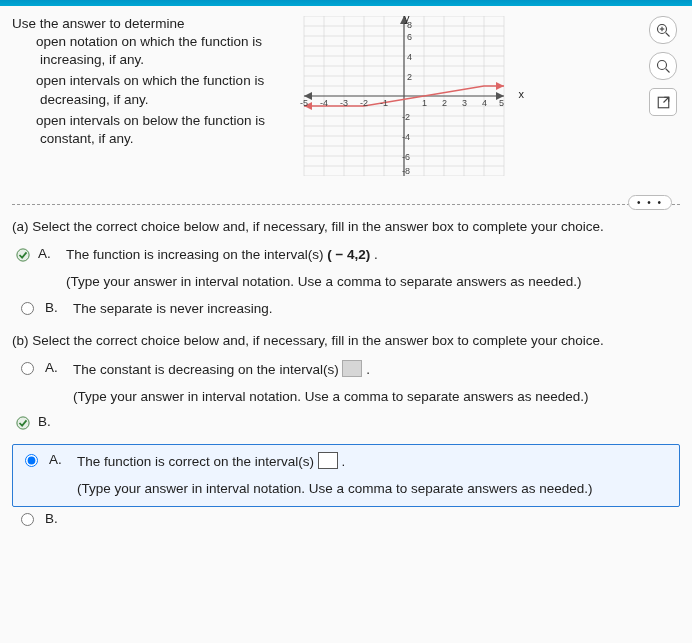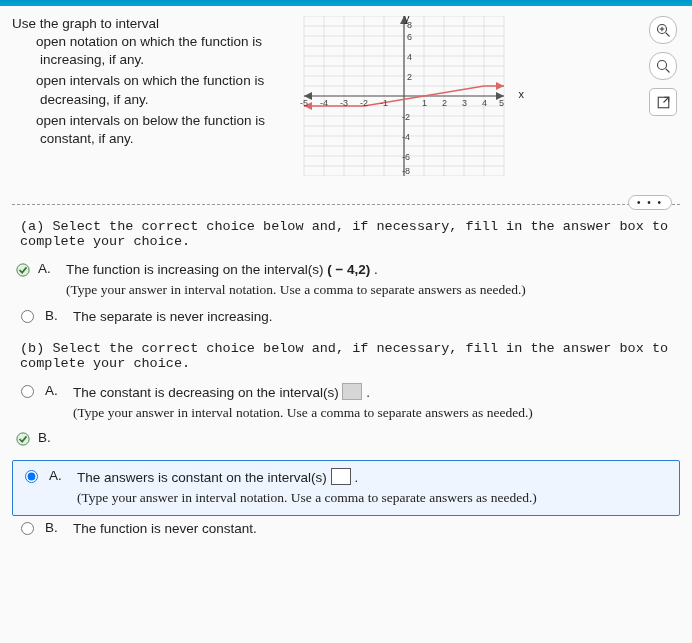--- a/index.html
+++ b/index.html
@@ -13,49 +13,49 @@
     .plabel{ display:inline-block; width:24px;}
     .graph{ width:220px; height:160px; position:relative; flex-shrink:0;}
     .toolcol{ width:34px; display:flex; flex-direction:column; align-items:center; gap:8px; margin-left:auto;}
     .tbtn{ width:26px; height:26px; border:1px solid #bbb; border-radius:13px; background:#fff; display:flex; align-items:center; justify-content:center; font-size:14px; cursor:pointer;}
     .tbtn.sq{ border-radius:5px;}
     .tbtn svg{width:15px;height:15px;stroke:#444;fill:none;stroke-width:1.5;}
     .axis-x-lbl{position:absolute;right:-10px;top:50%;margin-top:-8px;font-size:11px;}
     .axis-y-lbl{position:absolute;left:50%;top:-4px;font-size:11px;}
     .divider{border:none;border-top:1px dashed #999;margin:28px 0 14px;}
     .more{ position:absolute; right:20px; margin-top:-24px; border:1px solid #bbb; border-radius:12px; background:#fff; font-size:10px; letter-spacing:2px; padding:1px 8px; cursor:pointer;}
-    .prompt{ margin:10px 8px 8px;font-family:Liberation Mono, monospace;}
+    .prompt{ margin:10px 0 8px;}
     .opts{ margin:0 0 10px 0;}
     .opt{ display:flex; align-items:flex-start; gap:8px; padding:4px 4px;}
     .opt input[type=radio]{ margin-top:2px;}
     .opt .lab{ width:20px; flex-shrink:0;}
     .opt .txt{ flex:1; line-height:1.4;}
     .ans-fill{ font-weight:bold;}
     .ans-box{ display:inline-block; width:18px; height:15px; border:1px solid #555; background:#fff; vertical-align:text-bottom;}
     .ans-box.grey{ background:#d6d6d6; border-color:#aaa;}
-    .hint{ display:block; margin-top:1px;font-family:Liberation Serif, serif;}
+    .hint{ display:block; margin-top:8px;}
     .check{ width:14px; height:14px; flex-shrink:0; margin-top:2px;}
     .check svg{width:14px;height:14px;}
     .selbox{ border:1px solid #2a7bd6; border-radius:2px; background:#eef5ff; padding:3px;}
     .partc{ margin-top:4px;}
     
     .gridline{ stroke:#c9c9c9; stroke-width:0.5;}
     .axisline{ stroke:#555; stroke-width:1.2;}
     .tick{ font-size:9px; fill:#444; font-family:Arial;}
     .curve{ stroke:#d66; stroke-width:1.6; fill:none;}
     .arrow{ fill:#555;}
   </style>
 </head>
 <body>
 
 <div class="topbar"></div>
 <div class="page">
   <div class="stem">
     <div class="stemtxt">
-      <p class="q-intro">Use the graph to interval</p>
+      <p class="q-intro">Use the answer to determine</p>
       <ol class="sub">
         <li><span class="plabel">(a)</span><span>open notation on which the function is increasing, if any.</span></li>
         <li><span class="plabel">(b)</span><span>open intervals on which the function is decreasing, if any.</span></li>
         <li><span class="plabel">(c)</span><span>open intervals on below the function is constant, if any.</span></li>
       </ol>
     </div>
 
     <div class="graph">
       <svg viewBox="0 0 220 160" width="220" height="160">
 
@@ -188,25 +188,24 @@
       <span class="lab">B.</span>
     </div>
   </div>
 
   <div class="opts">
     <div class="selbox">
       <div class="opt">
         <input type="radio" checked="" style="">
         <span class="lab">A.</span>
         <span class="txt">
-          <span>The answers is constant on the interval(s) </span><span class="ans-box"></span><span> .</span>
+          <span>The function is correct on the interval(s) </span><span class="ans-box"></span><span> .</span>
           <span class="hint">(Type your answer in interval notation. Use a comma to separate answers as needed.)</span>
         </span>
       </div>
     </div>
     <div class="opt">
       <input type="radio" style="">
       <span class="lab">B.</span>
-      <span class="txt">The function is never constant.</span>
     </div>
   </div>
 
 </div>
 
 </body></html>

